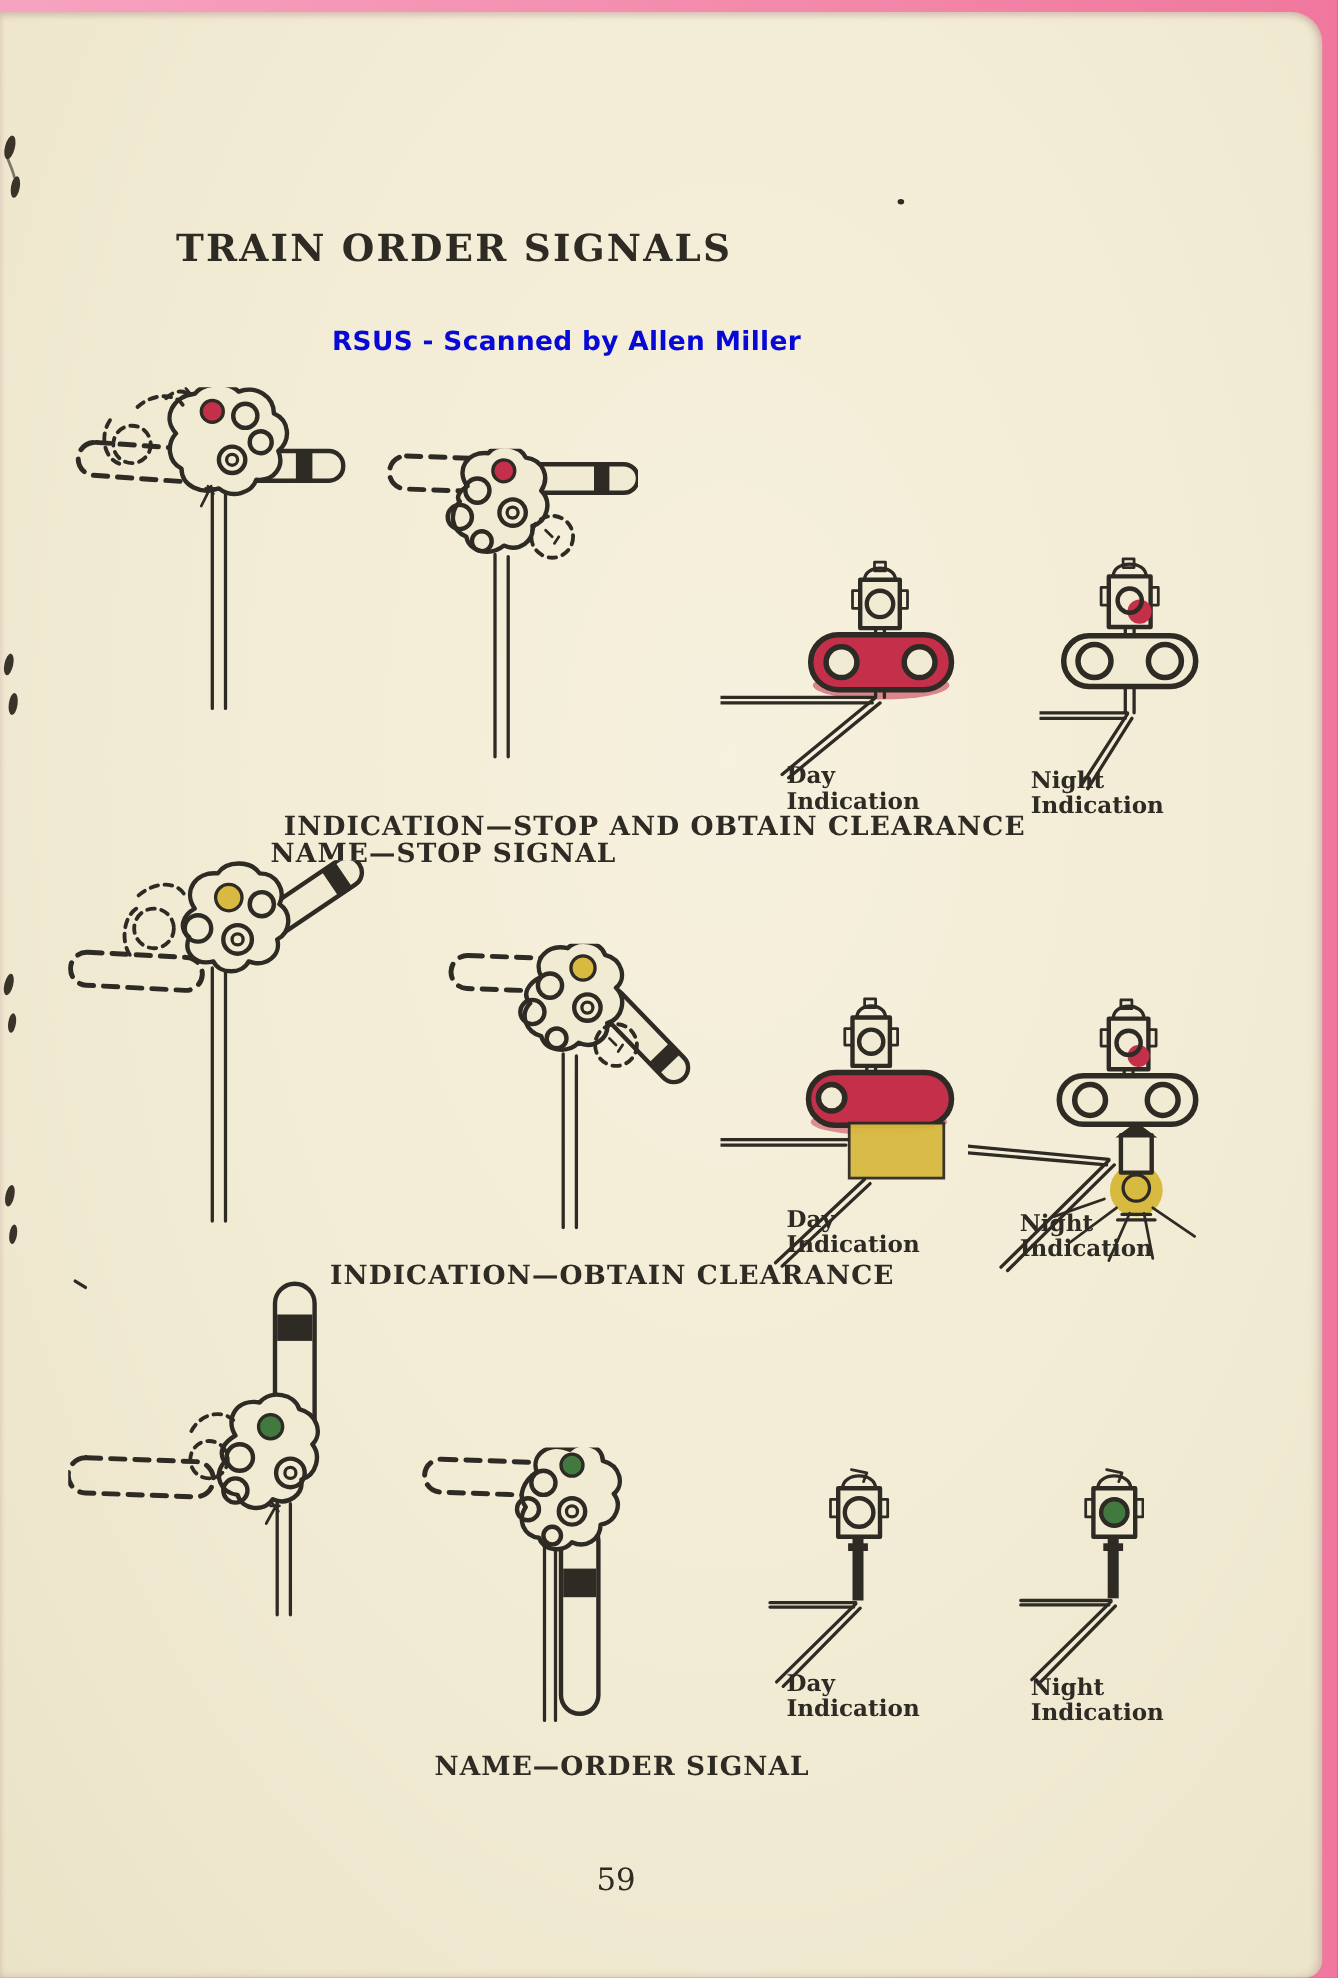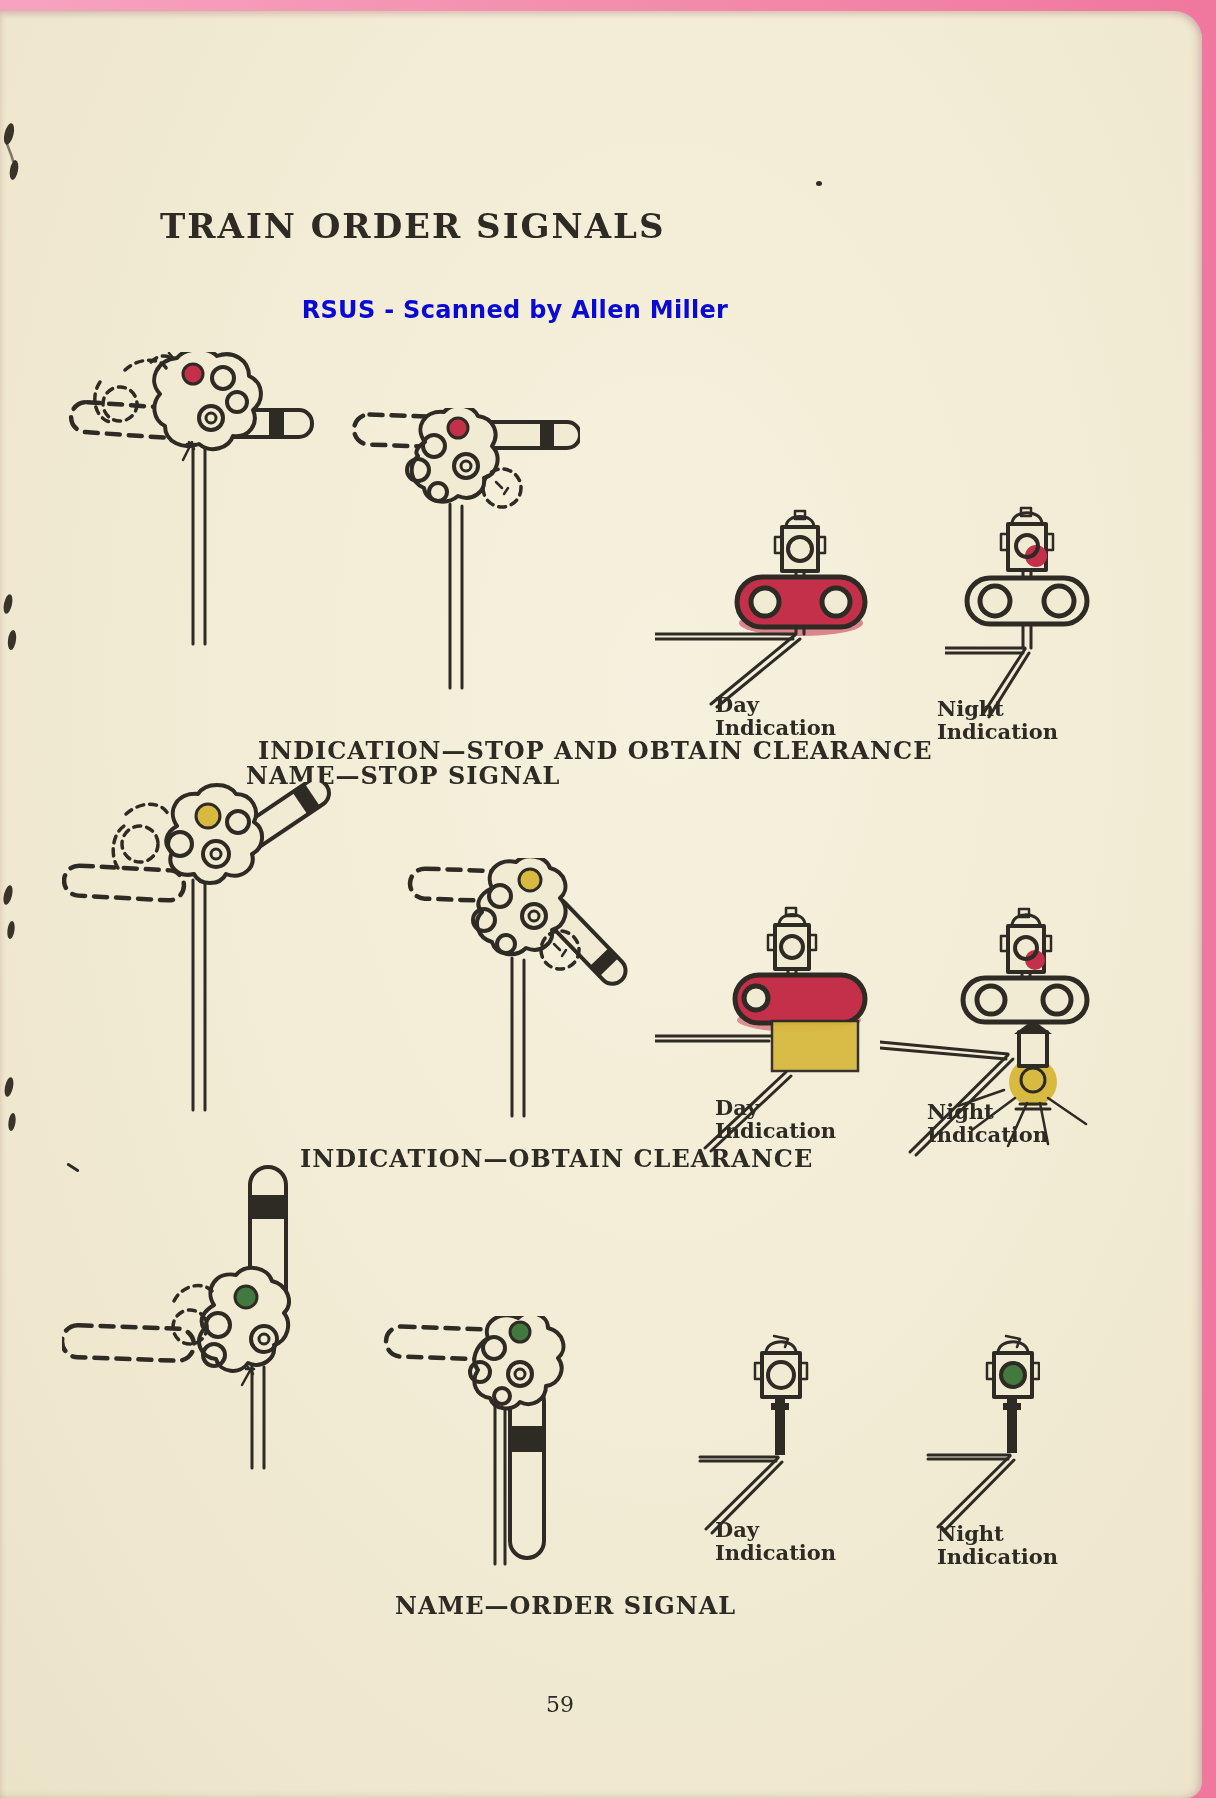--- a/index.html
+++ b/index.html
@@ -16,21 +16,21 @@
         border-radius:0 28px 16px 0;
         box-shadow:inset -4px 0 8px rgba(120,40,70,.18), inset 0 3px 6px rgba(120,40,70,.15);}
   .abs{position:absolute;}
   .title{font-weight:bold;font-size:34px;letter-spacing:2px;color:var(--ink);
          white-space:nowrap;}
   .credit{font-family:"DejaVu Sans","Liberation Sans",sans-serif;font-weight:bold;
           font-size:24px;letter-spacing:.3px;color:var(--blue);text-align:center;white-space:nowrap;}
   .cap{font-weight:bold;font-size:21px;line-height:23px;color:var(--ink);
        width:170px;}
   .ind{font-weight:bold;font-size:24px;letter-spacing:1px;color:var(--ink);white-space:nowrap;}
-  .pageno{font-size:22px;color:var(--ink);text-align:center;width:100px;}
+  .pageno{font-size:28px;color:var(--ink);text-align:center;width:100px;}
   
   .ln{stroke:var(--ink);fill:none;stroke-linecap:round;stroke-linejoin:round;}
   .s2{stroke-width:2.5}.s3{stroke-width:3}.s4{stroke-width:4}.s5{stroke-width:5}
   .dash{stroke-dasharray:13 9;stroke-width:4.5}
   .dash2{stroke-dasharray:7 6;stroke-width:3.5}
   .fillp{fill:var(--paper);}
   .band{fill:var(--ink);stroke:none;}
   .speck{background:var(--ink);border-radius:50%;}
 </style>
 </head>

